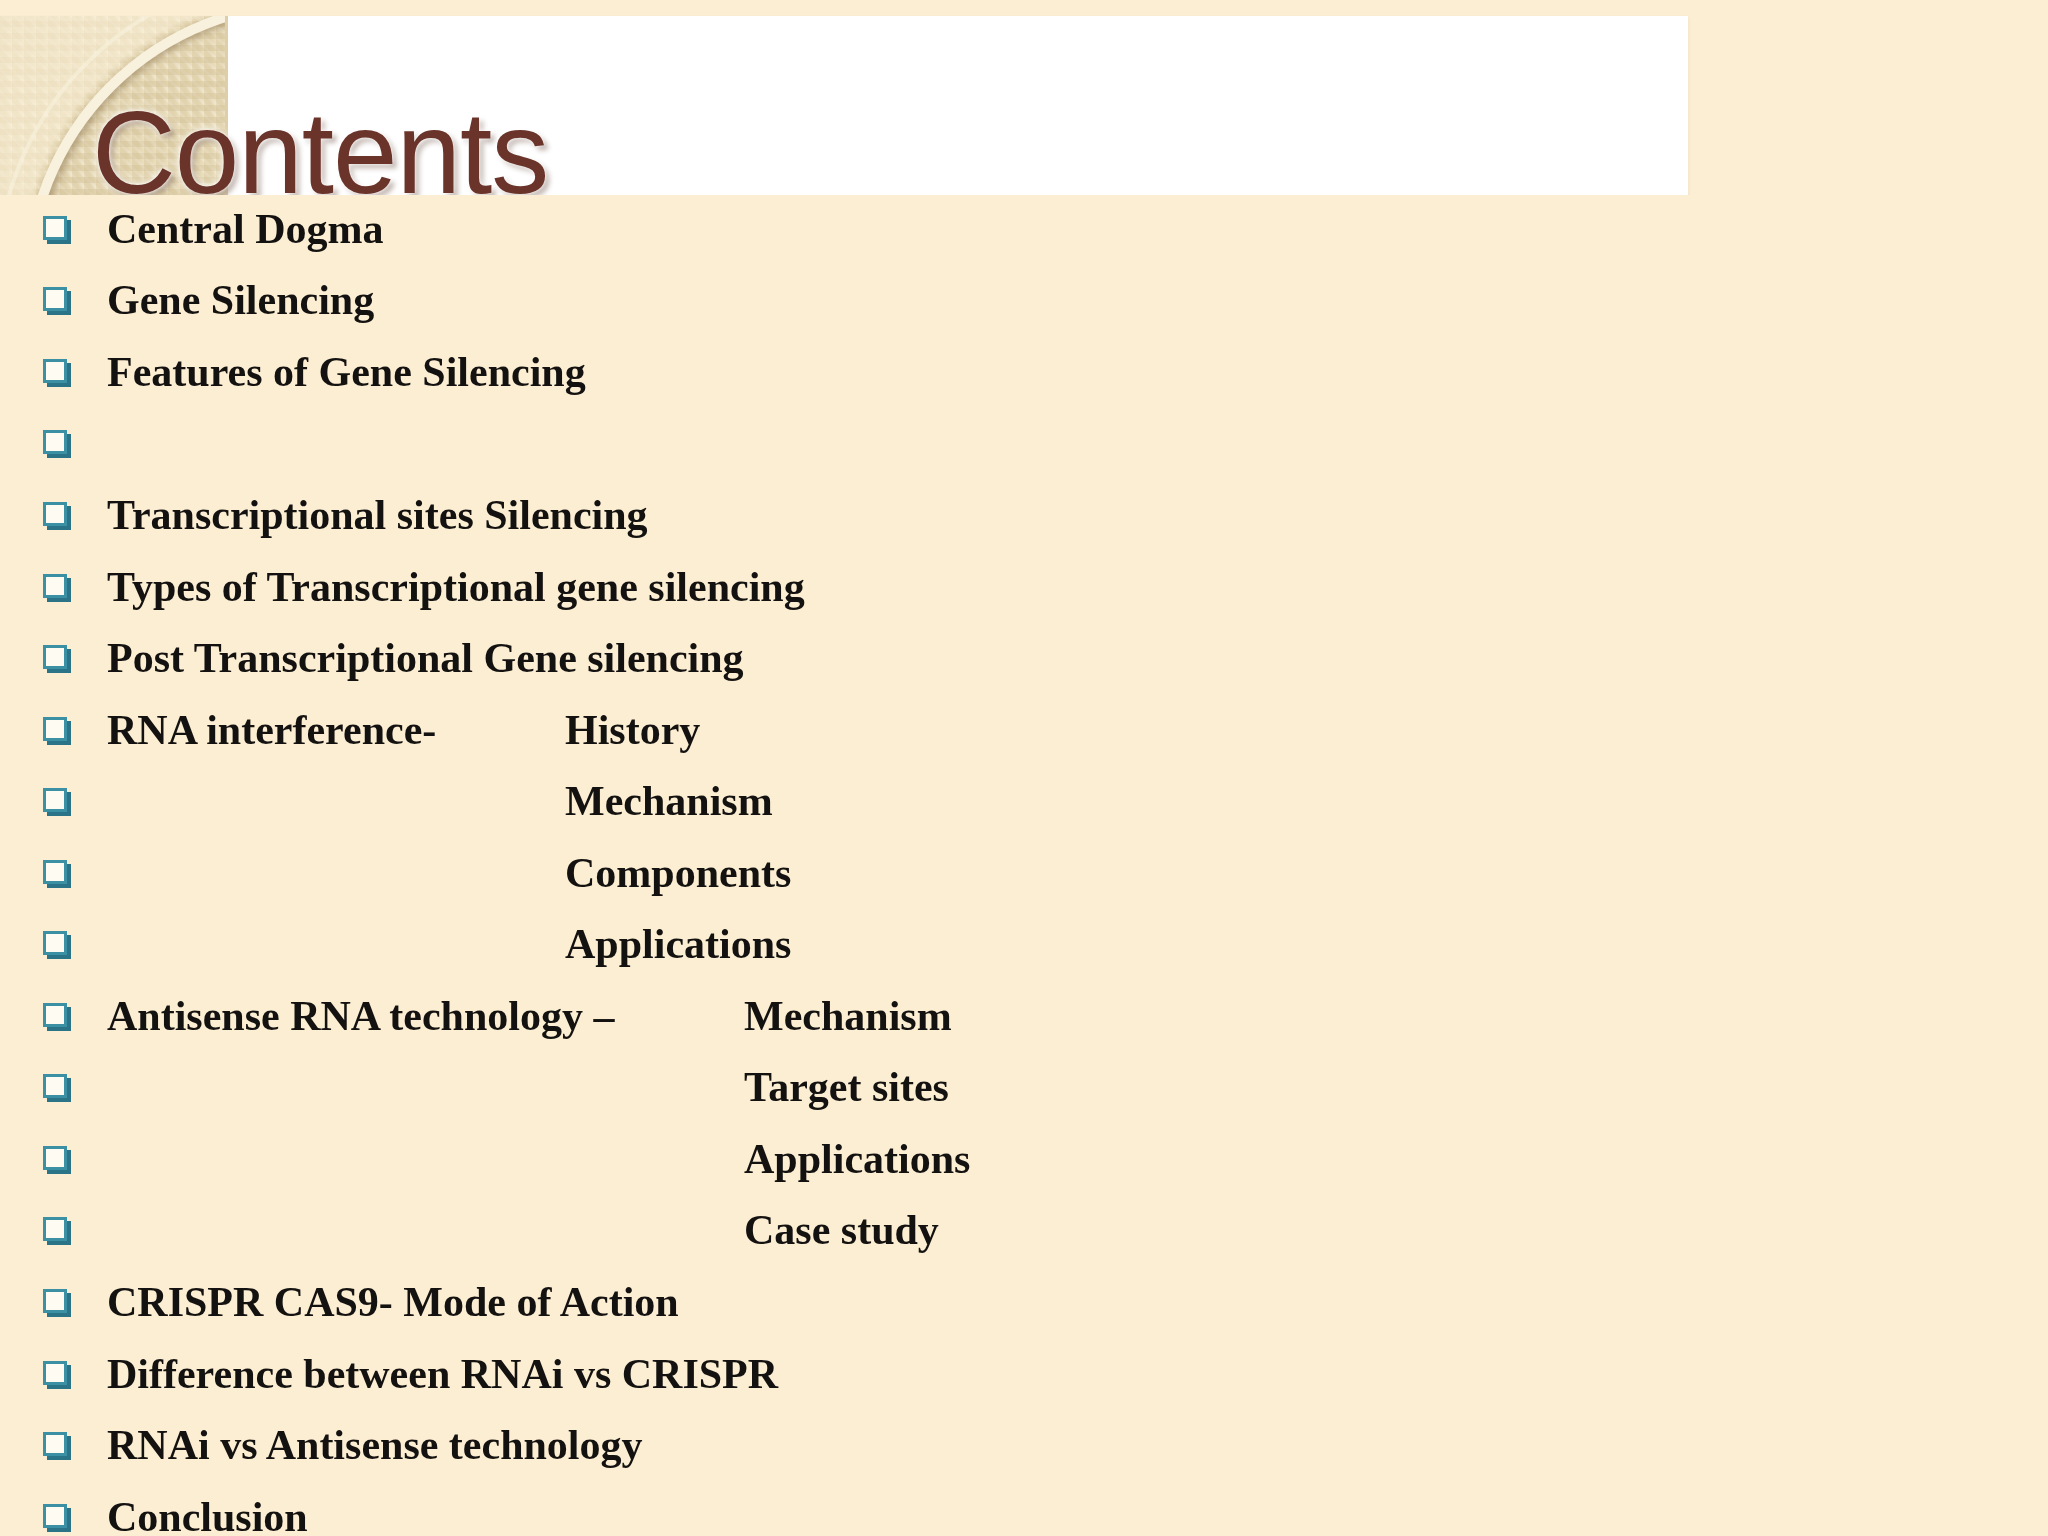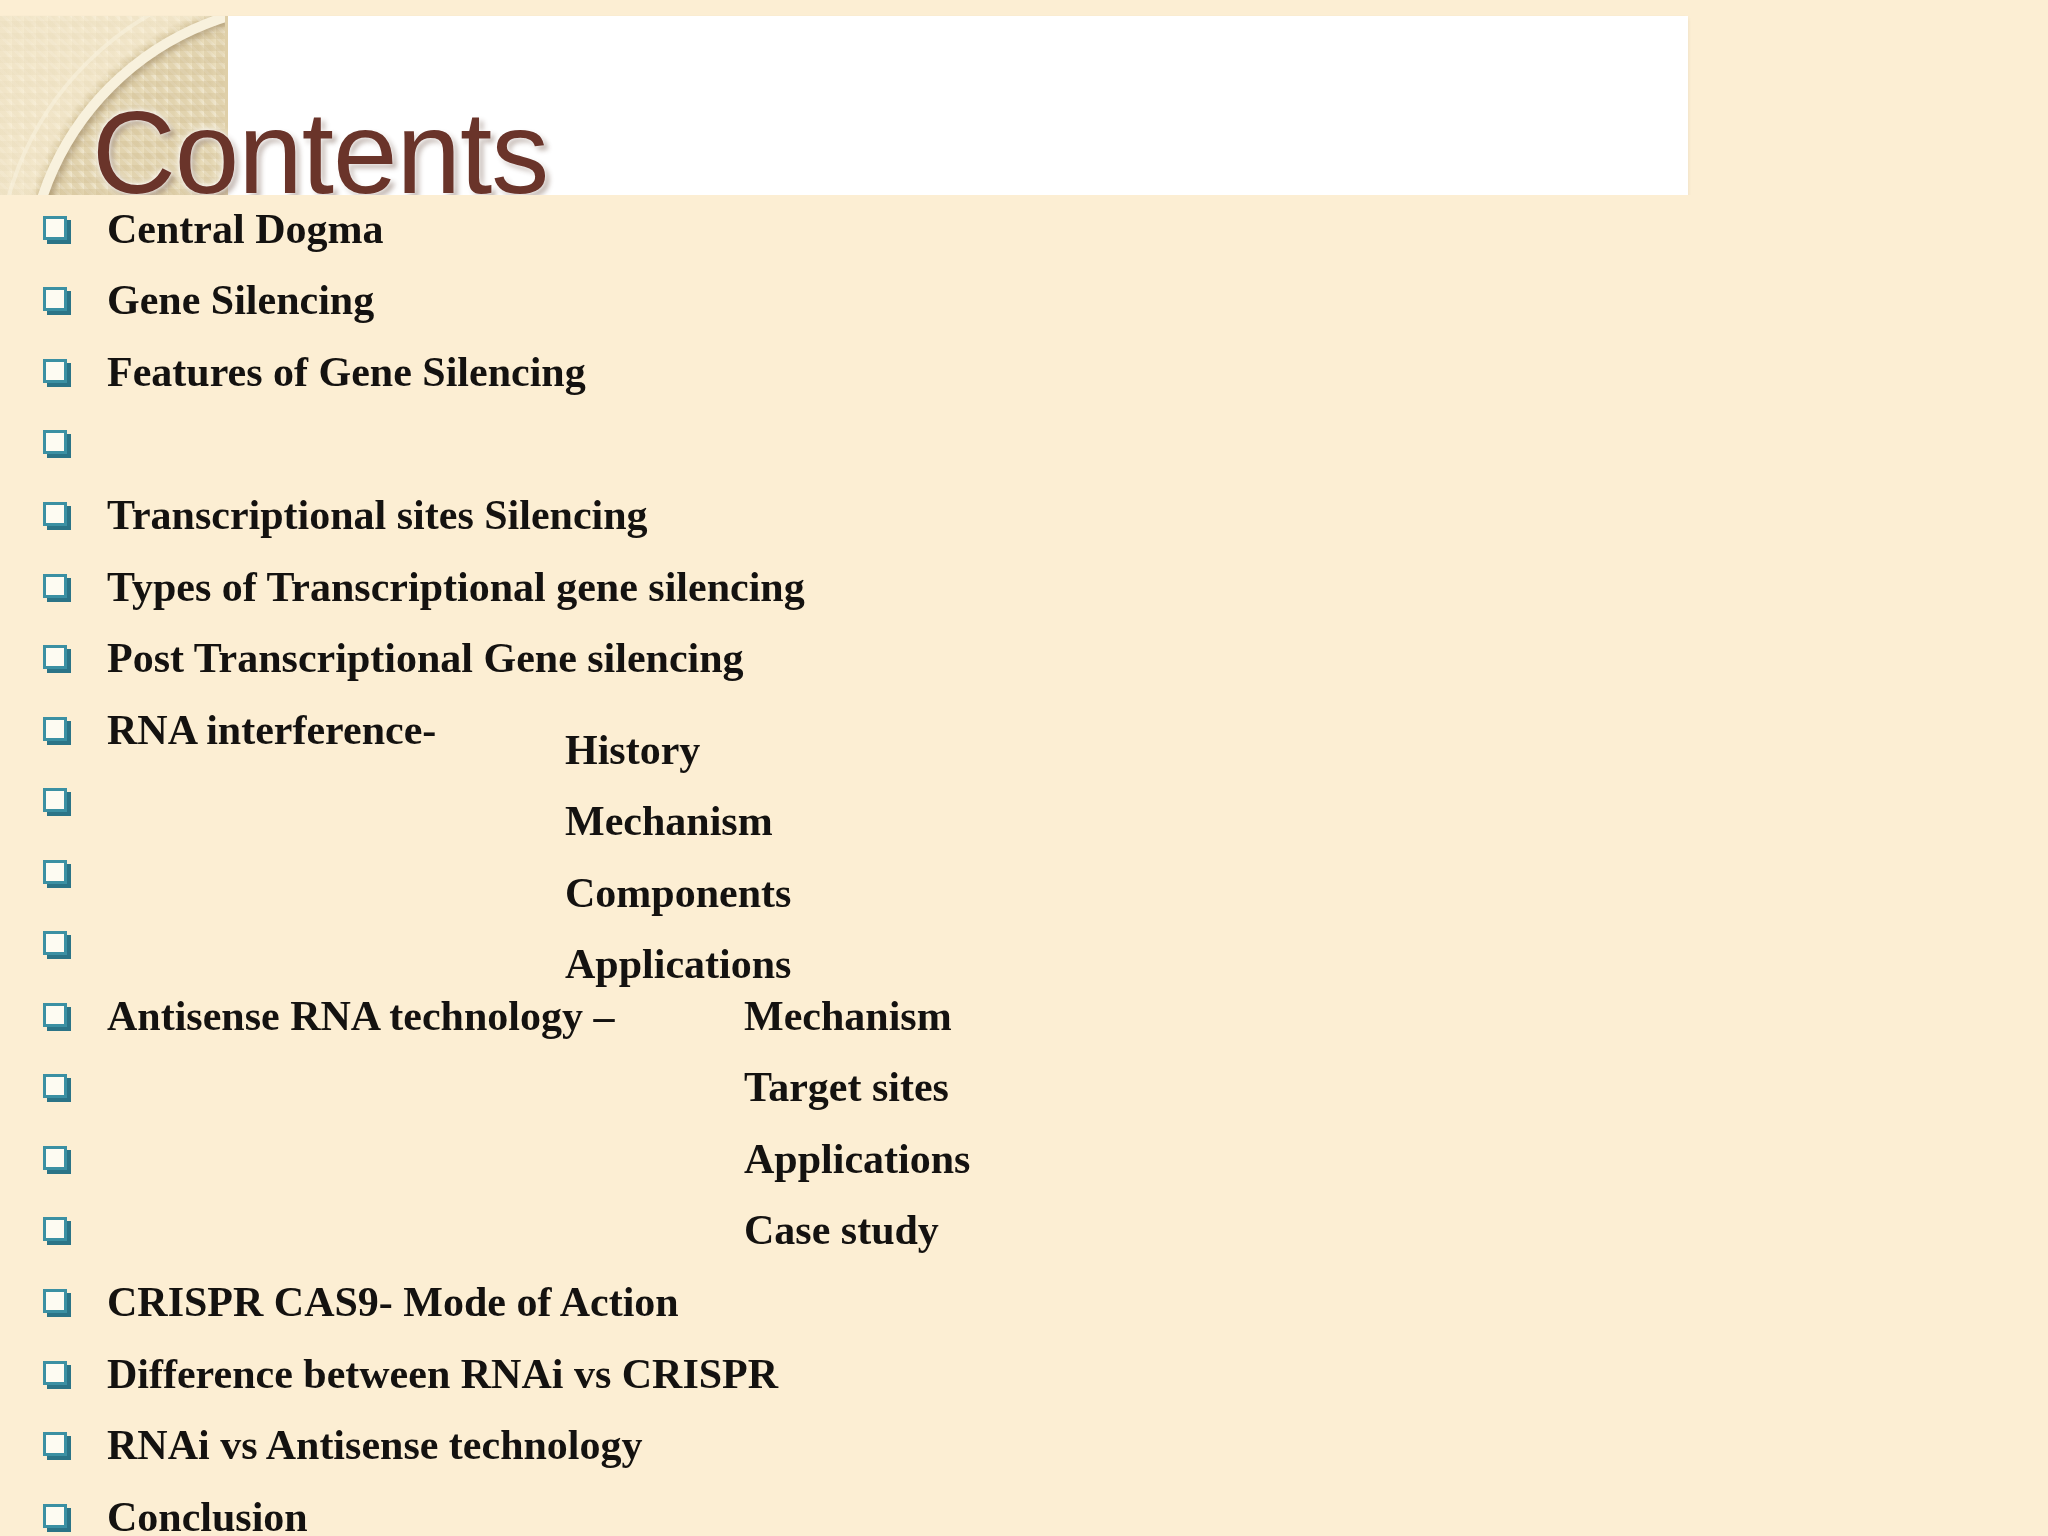--- a/index.html
+++ b/index.html
@@ -71,21 +71,21 @@
     border:3px solid var(--bullet);
     background:var(--bullet_fill);
     box-shadow:4px 4px 0 0 var(--bullet_shadow);
   }
   .t1,.t2{
     position:absolute; top:50%; transform:translateY(-53%);
     font-weight:700; font-size:42px; color:var(--text);
     white-space:nowrap; letter-spacing:0px;
   }
   .t1{ left:107px; }
-  .t2-rnai{ left:565px;margin-top:20px; }
+  .t2-rnai{ left:565px; }
   .t2-antisense{ left:744px; }
 </style>
 </head>
 <body>
 
 <div class="slide">
 
   <div class="title-band">
     <div class="corner-pattern">
       <div class="corner-arc-outer"></div>

